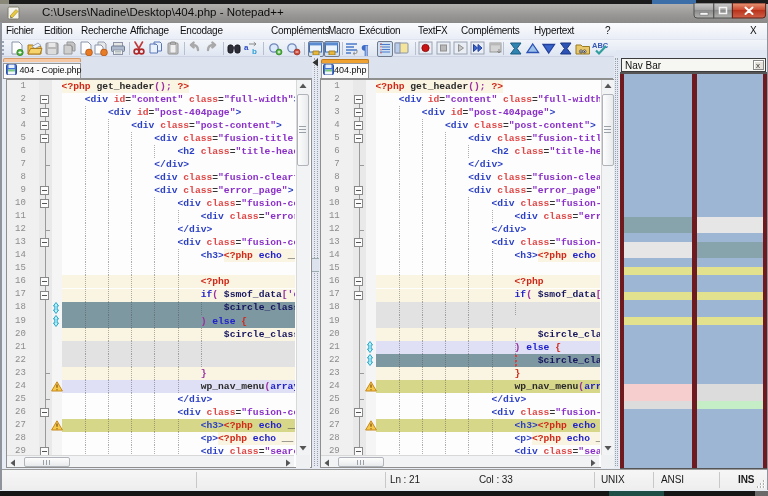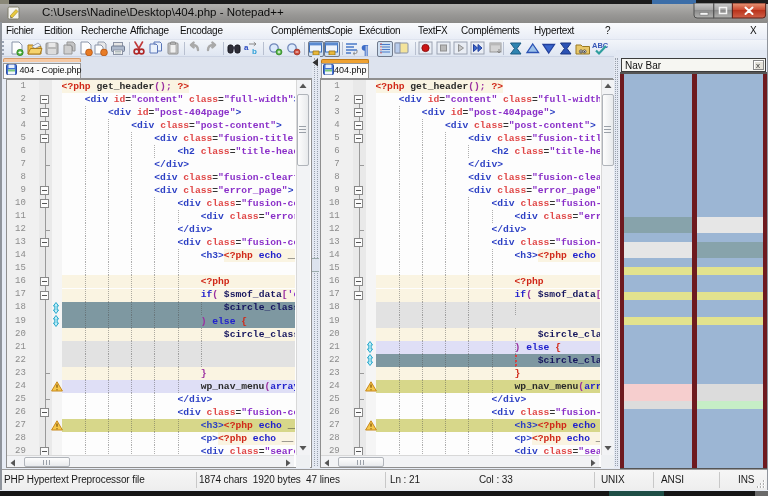--- a/index.html
+++ b/index.html
@@ -53,21 +53,21 @@
       <path d="M52.5 4.5 L59.5 11 M59.5 4.5 L52.5 11" stroke="#fdfdfd" stroke-width="2" stroke-linecap="round"></path>
     </svg>
 <div class="ab " style="left:0.0px;top:22.5px;width:768.0px;height:17.0px;background:linear-gradient(#fafbfd,#e9edf6);border-bottom:1px solid #dfe4ef;"></div>
 <div class="ab mi" style="left:6.0px;top:25.0px;width:70.0px;height:13.0px;">Fichier</div>
 <div class="ab mi" style="left:44.0px;top:25.0px;width:70.0px;height:13.0px;">Edition</div>
 <div class="ab mi" style="left:81.0px;top:25.0px;width:70.0px;height:13.0px;">Recherche</div>
 <div class="ab mi" style="left:130.0px;top:25.0px;width:70.0px;height:13.0px;">Affichage</div>
 <div class="ab mi" style="left:180.0px;top:25.0px;width:70.0px;height:13.0px;">Encodage</div>
 <div class="ab mi" style="left:229.0px;top:42px;width:70.0px;height:13.0px;font-style:italic;">Langage</div>
 <div class="ab mi" style="left:271.0px;top:25.0px;width:70.0px;height:13.0px;">Compléments</div>
-<div class="ab mi" style="left:328.0px;top:25.0px;width:70.0px;height:13.0px;">Copie</div>
+<div class="ab mi" style="left:328.0px;top:25.0px;width:70.0px;height:13.0px;">Macro</div>
 <div class="ab mi" style="left:359.0px;top:25.0px;width:70.0px;height:13.0px;">Exécution</div>
 <div class="ab mi" style="left:418.0px;top:25.0px;width:70.0px;height:13.0px;">TextFX</div>
 <div class="ab mi" style="left:461.0px;top:25.0px;width:70.0px;height:13.0px;">Compléments</div>
 <div class="ab mi" style="left:534.0px;top:25.0px;width:70.0px;height:13.0px;">Hypertext</div>
 <div class="ab mi" style="left:605.0px;top:25.0px;width:70.0px;height:13.0px;">?</div>
 <div class="ab mi" style="left:750.0px;top:25.0px;width:12.0px;height:13.0px;">X</div>
 <div class="ab " style="left:0.0px;top:39.5px;width:768.0px;height:17.5px;background:linear-gradient(#f2f5fa,#dfe6f2);border-bottom:1px solid #ccd4e4;"></div>
 <div class="ab " style="left:2.0px;top:41.0px;width:3.0px;height:14.0px;border-left:2px dotted #9aa4b4;"></div>
 <svg class="ab" style="left:9.0px;top:41.0px" width="16" height="15" viewBox="0 0 16 15">
       <path d="M3 1 H10 L13 4 V13 H3 Z" fill="#fdfdfd" stroke="#8a94a8" stroke-width="1"></path>
@@ -799,27 +799,25 @@
 <div class="ab " style="left:697.0px;top:384.2px;width:66.0px;height:16.8px;background:#dcdcdc;"></div>
 <div class="ab " style="left:697.0px;top:400.9px;width:66.0px;height:8.4px;background:#c6eec6;"></div>
 <div class="ab " style="left:619.5px;top:468.0px;width:148.0px;height:2.0px;background:#555;"></div>
 <div class="ab " style="left:0.0px;top:468.5px;width:768.0px;height:1.0px;background:#9a9a9a;"></div>
 <div class="ab " style="left:0.0px;top:469.5px;width:768.0px;height:20.5px;background:linear-gradient(#f6f6f6,#eeeeee);"></div>
 <div class="ab " style="left:196.0px;top:471.5px;width:1.0px;height:16.0px;background:#c8c8c8;"></div>
 <div class="ab " style="left:385.0px;top:471.5px;width:1.0px;height:16.0px;background:#c8c8c8;"></div>
 <div class="ab " style="left:594.0px;top:471.5px;width:1.0px;height:16.0px;background:#c8c8c8;"></div>
 <div class="ab " style="left:653.0px;top:471.5px;width:1.0px;height:16.0px;background:#c8c8c8;"></div>
 <div class="ab " style="left:719.0px;top:471.5px;width:1.0px;height:16.0px;background:#c8c8c8;"></div>
-<div class="ab sb" style="left:4.0px;top:474.0px;width:190.0px;height:13.0px;">PHP Hypertext Preprocessor file</div>
-<div class="ab sb" style="left:199.0px;top:474.0px;width:160.0px;height:13.0px;">1874 chars&nbsp; 1920 bytes&nbsp; 47 lines</div>
 <div class="ab sb" style="left:390.0px;top:474.0px;width:40.0px;height:13.0px;">Ln : 21</div>
 <div class="ab sb" style="left:443px;top:474.0px;width:40.0px;height:13.0px;margin-left:36px;">Col : 33</div>
 <div class="ab sb" style="left:601.0px;top:474.0px;width:40.0px;height:13.0px;">UNIX</div>
 <div class="ab sb" style="left:661.0px;top:474.0px;width:40.0px;height:13.0px;">ANSI</div>
-<div class="ab sb" style="left:738.0px;top:474.0px;width:30.0px;height:13.0px;">INS</div>
+<div class="ab sb" style="left:738.0px;top:474.0px;width:30.0px;height:13.0px;font-weight:bold;">INS</div>
 <div class="ab " style="left:763.0px;top:486.0px;width:2.0px;height:2.0px;background:#b0b0b0;border-right:1px solid #fff;"></div>
 <div class="ab " style="left:763.0px;top:483.0px;width:2.0px;height:2.0px;background:#b0b0b0;border-right:1px solid #fff;"></div>
 <div class="ab " style="left:763.0px;top:480.0px;width:2.0px;height:2.0px;background:#b0b0b0;border-right:1px solid #fff;"></div>
 <div class="ab " style="left:760.0px;top:486.0px;width:2.0px;height:2.0px;background:#b0b0b0;border-right:1px solid #fff;"></div>
 <div class="ab " style="left:760.0px;top:483.0px;width:2.0px;height:2.0px;background:#b0b0b0;border-right:1px solid #fff;"></div>
 <div class="ab " style="left:757.0px;top:486.0px;width:2.0px;height:2.0px;background:#b0b0b0;border-right:1px solid #fff;"></div>
 <div class="ab " style="left:0.0px;top:490.5px;width:768.0px;height:5.5px;background:#161616;"></div>
 <div class="ab " style="left:609.0px;top:490.5px;width:55.0px;height:5.5px;background:#1e4e46;"></div>
 <div class="ab " style="left:755.0px;top:490.5px;width:13.0px;height:5.5px;background:#6a6a6a;"></div>
 <div class="ab " style="left:0.0px;top:22.0px;width:1.5px;height:468.0px;background:#8f949c;"></div>

